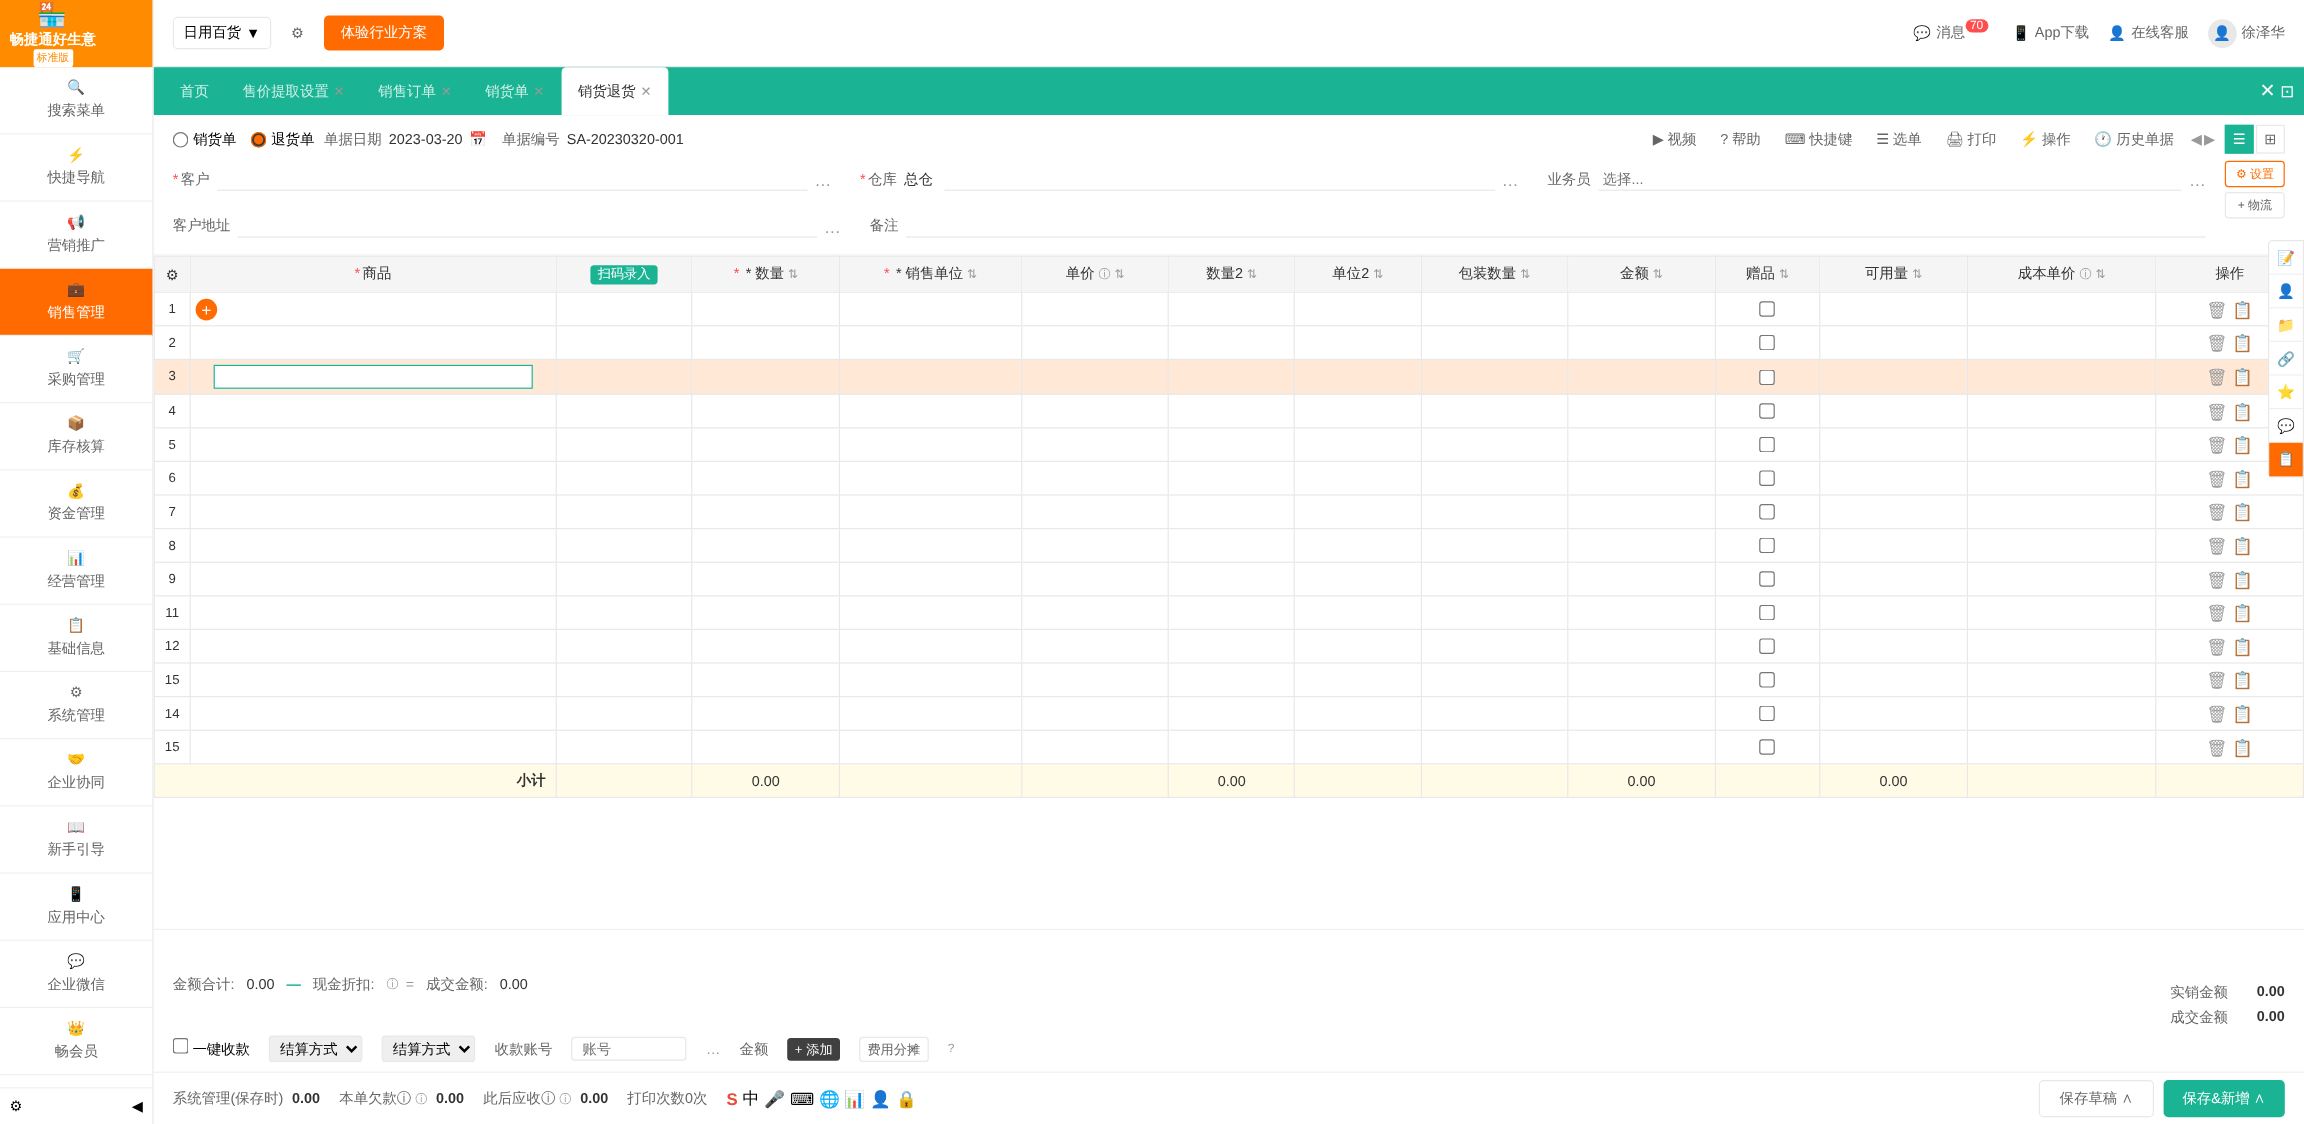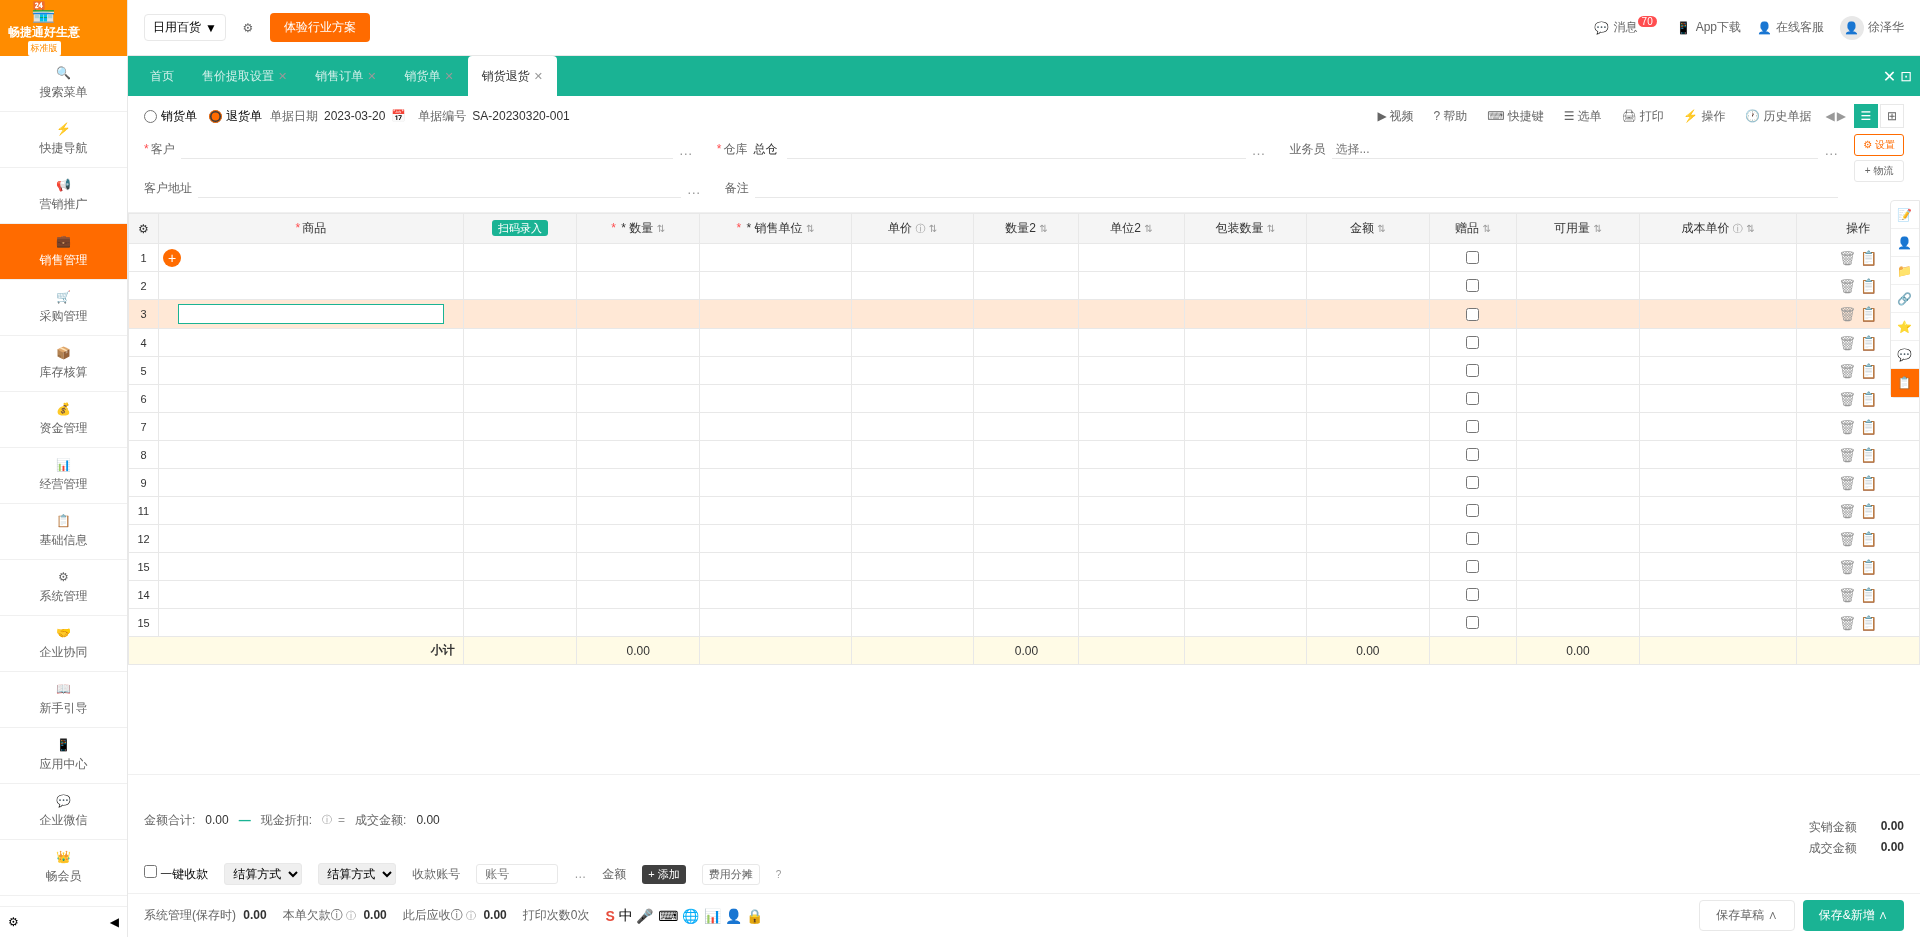--- a/index.html
+++ b/index.html
@@ -821,21 +821,21 @@
           <input type="checkbox" style="">
           <span>一键收款</span>
         </label>
         <select style="border:1px solid #e8e8e8;border-radius:3px;padding:2px 4px;">
           <option>结算方式</option>
         </select>
         <select style="border:1px solid #e8e8e8;border-radius:3px;padding:2px 4px;">
           <option>结算方式</option>
         </select>
         <span style="color:#666;">收款账号</span>
-        <input type="text" placeholder="账号" style="border: 1px solid rgb(232, 232, 232); border-radius: 3px; padding: 2px 8px; width: 82px;">
+        <input type="text" placeholder="账号" style="border: 1px solid rgb(232, 232, 232); border-radius: 3px; padding: 2px 8px; width: 96px;">
         <span style="cursor:pointer;color:#999;">…</span>
         <span style="color:#666;">金额</span>
         <button class="add-fee-btn">+ 添加</button>
         <button class="fee-split-btn">费用分摊</button>
         <span class="info-icon">?</span>
       </div>
     </div>
 
     <div style="display:flex;align-items:center;justify-content:space-between;padding:6px 16px;border-top:1px solid #f0f0f0;background:white;flex-shrink:0;">
       <div style="display:flex;align-items:center;gap:16px;">

